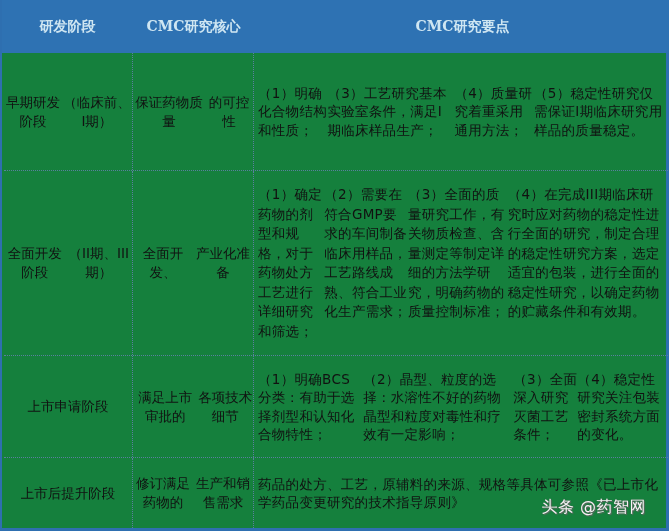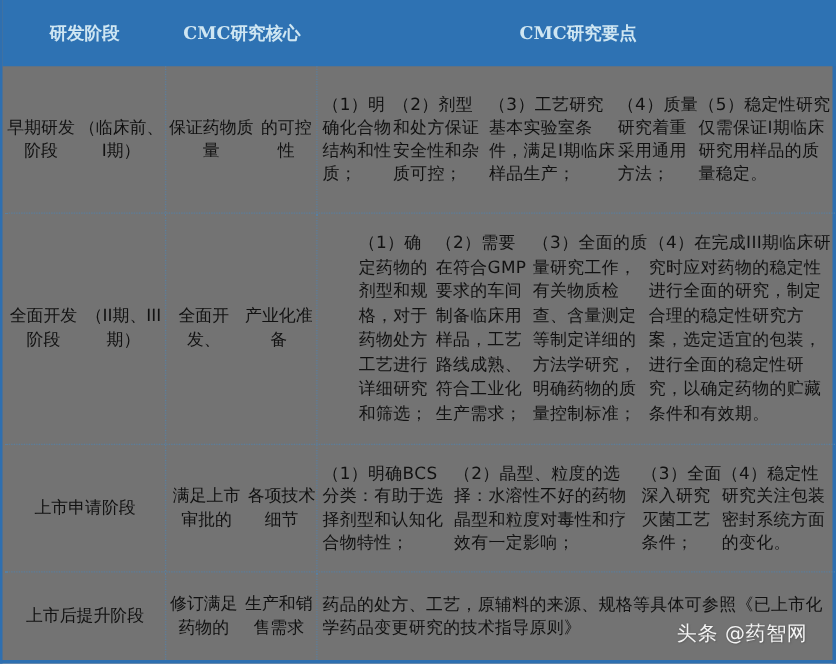--- a/index.html
+++ b/index.html
@@ -16,21 +16,21 @@
       color: #111111;
     }
     .frame {
       position: absolute;
       left: 0; top: 0;
       width: 669px; height: 531px;
       box-sizing: border-box;
       border-left: 2px solid #2e6fb0;
       border-right: 3px solid #2e6fb0;
       border-bottom: 3px solid #2e6fb0;
-      background: #737373;
+      background: #15803d;
     }
     .header {
       position: absolute;
       left: 0; top: 0;
       width: 669px; height: 53px;
       background: #2e72b3;
       display: flex;
       align-items: center;
     }
     .hcell {
@@ -72,21 +72,21 @@
       padding-left: 4px;
       padding-right: 2px;
     }
     .cell .stack { display: flex; flex-direction: row; }
     .points {
       display: flex;
       font-size: 13.5px;
       line-height: 18.5px;
       letter-spacing: 0.3px;
     }
-    .points.dense { line-height: 19.5px; margin-left: 29px; }
+    .points.dense { line-height: 19.5px; }
     .points span { display: block; }
 
     .watermark {
       position: absolute;
       right: 20px;
       bottom: 10px;
       font-size: 16px;
       color: #f4f4f4;
       text-shadow: 0 0 1px #555, 1px 1px 1px #666;
       letter-spacing: 0.5px;
@@ -113,21 +113,20 @@
     </div>
     <div class="cell c2">
       <div class="stack">
         <span>保证药物质量</span>
         <span>的可控性</span>
       </div>
     </div>
     <div class="cell c3">
       <div class="points">
         <span>（1）明确化合物结构和性质；</span>
-        <span>（2）剂型和处方保证安全性和杂质可控；</span>
         <span>（3）工艺研究基本实验室条件，满足I期临床样品生产；</span>
         <span>（4）质量研究着重采用通用方法；</span>
         <span>（5）稳定性研究仅需保证I期临床研究用样品的质量稳定。</span>
       </div>
     </div>
   </div>
 
   <div class="row" style="top:171px;height:185px;">
     <div class="cell c1">
       <div class="stack">

